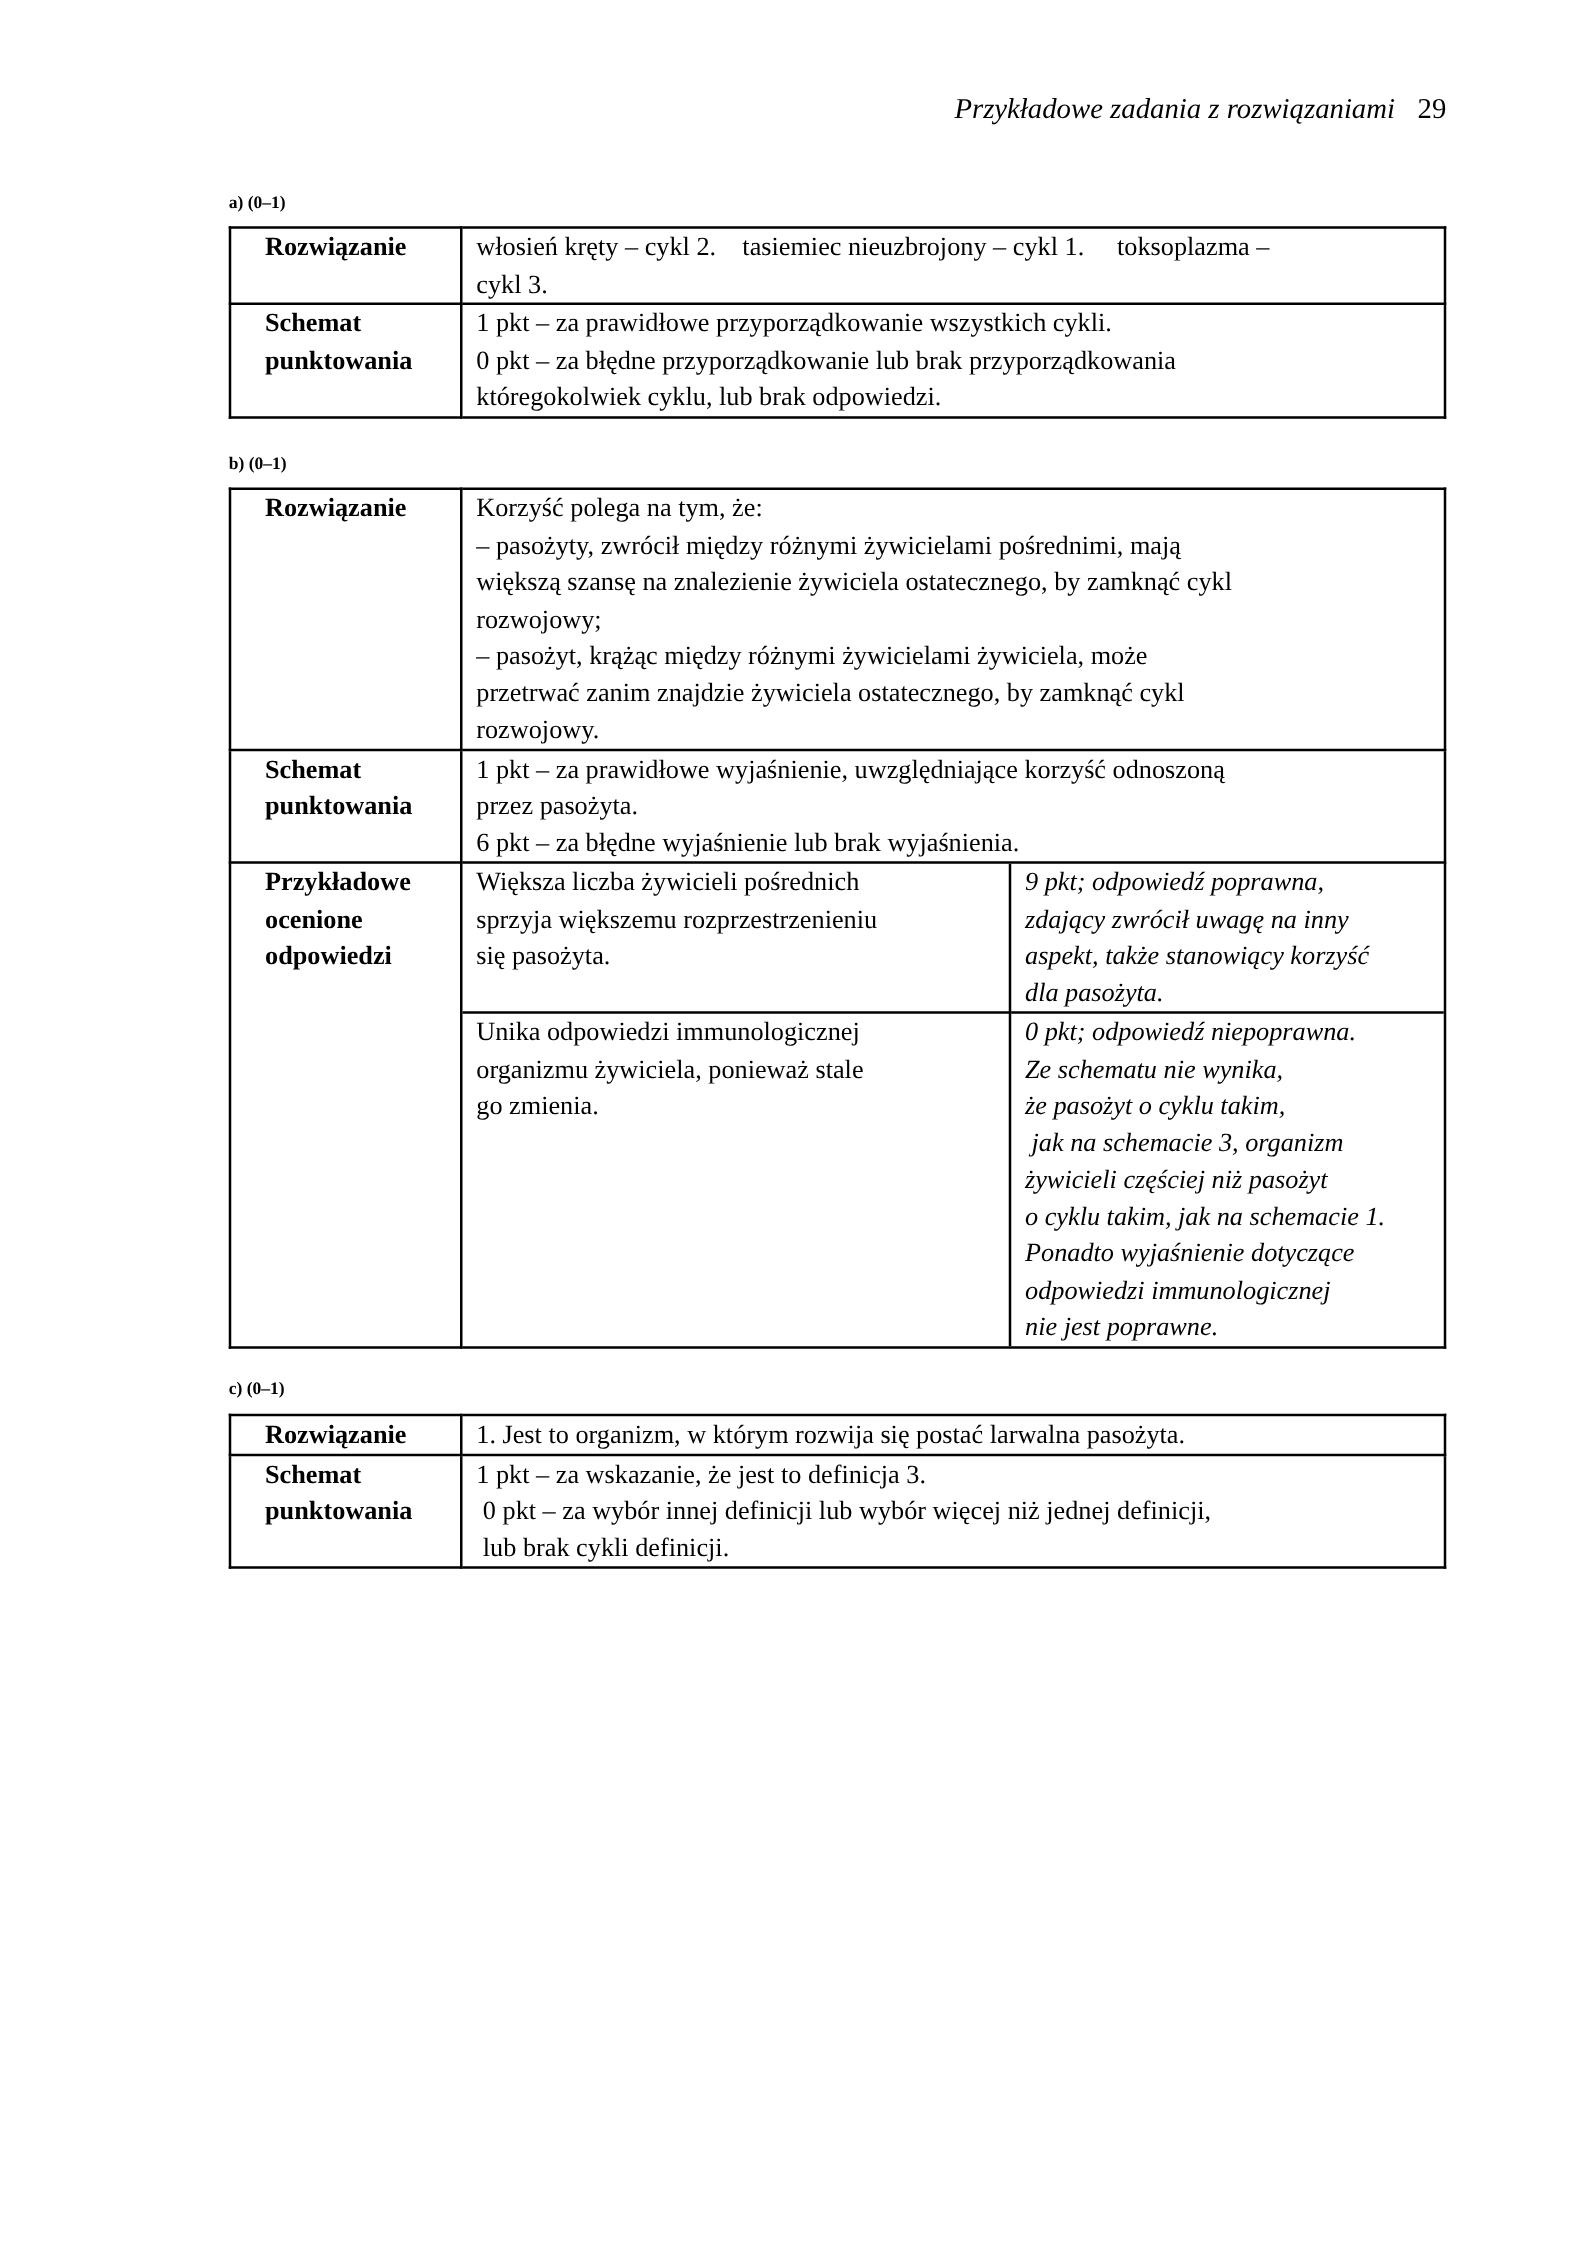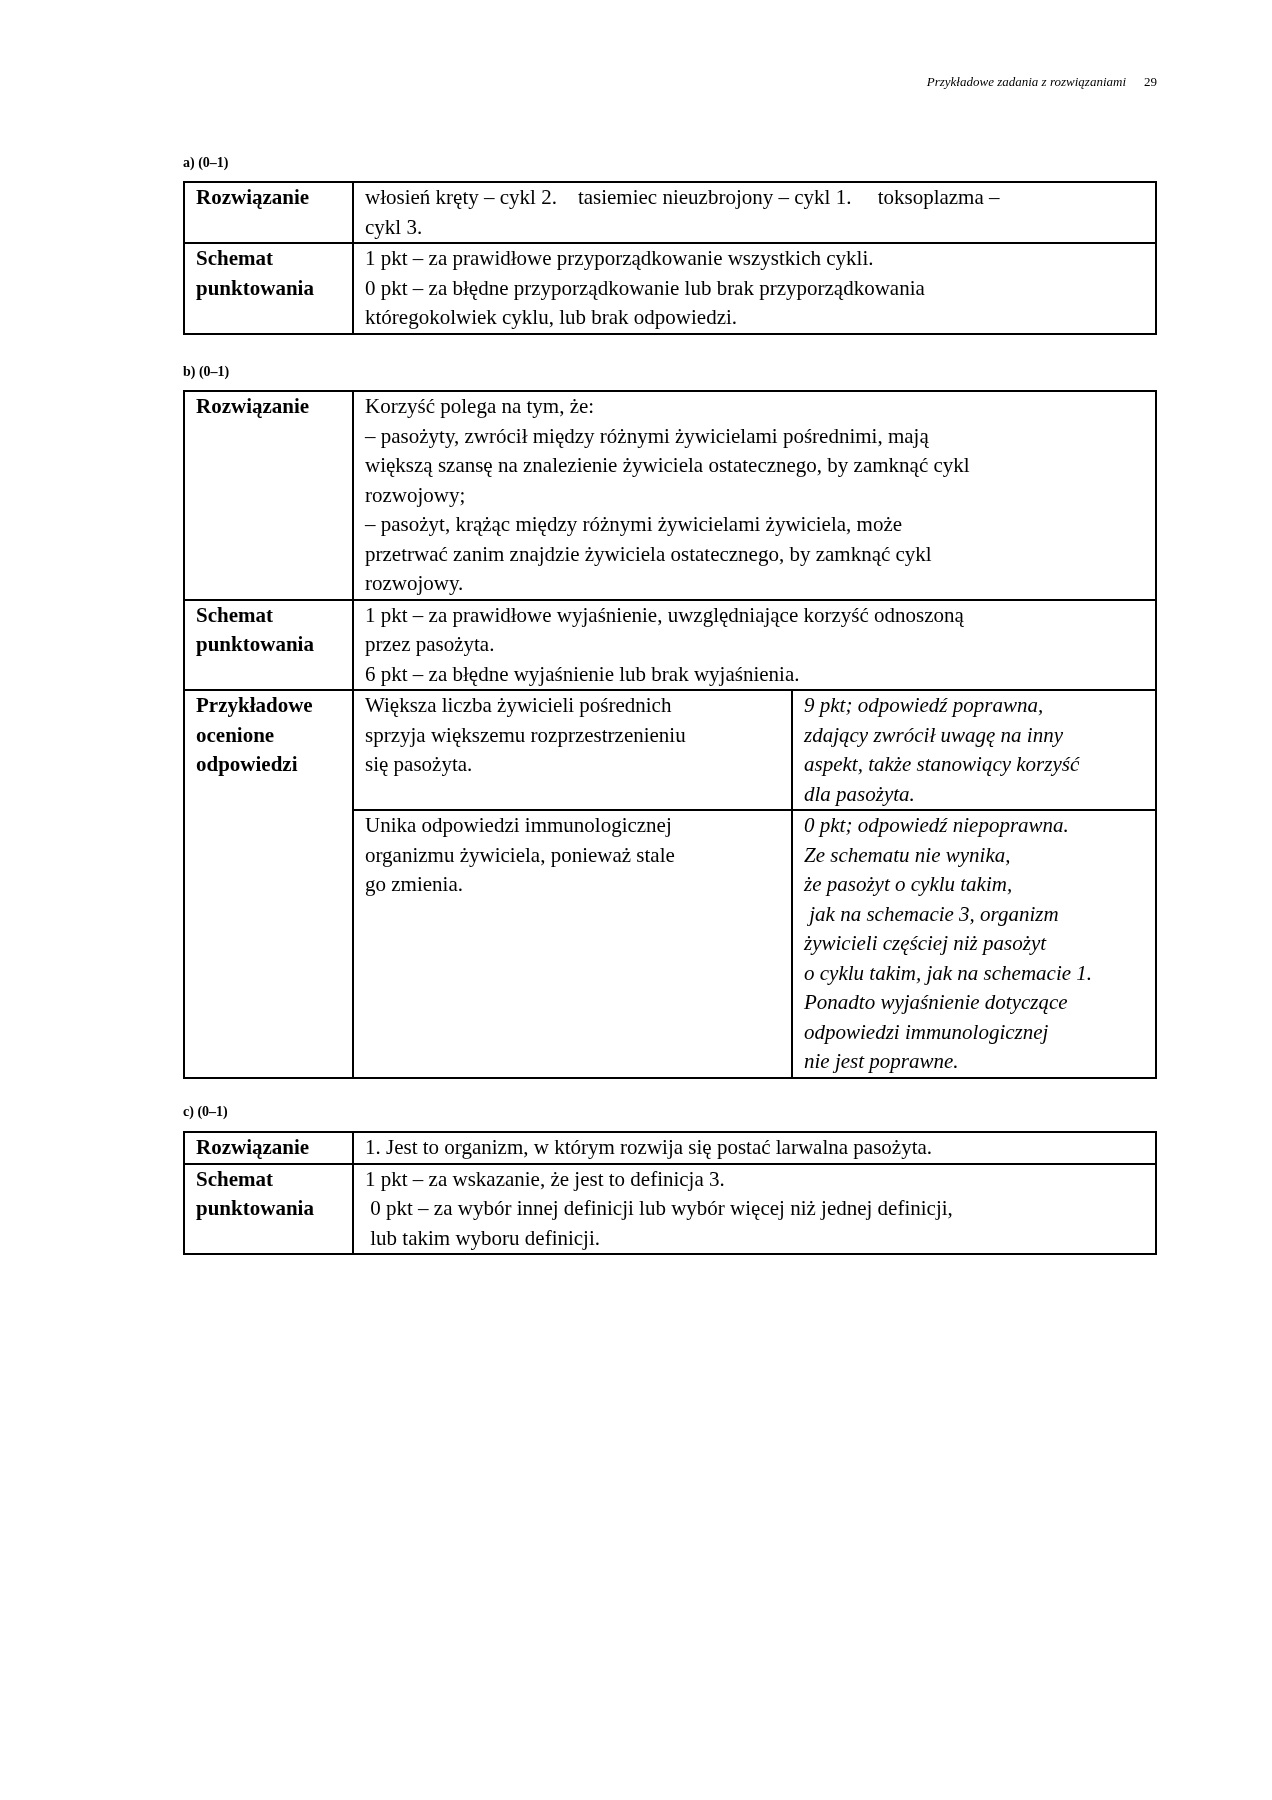--- a/index.html
+++ b/index.html
@@ -1,25 +1,25 @@
 <!DOCTYPE html>
 <html><head>
 <meta charset="utf-8">
 <style>
   html, body { margin: 0; padding: 0; background: #ffffff; }
   body { width: 1272px; height: 1800px; position: relative; overflow: hidden;
          font-family: "Liberation Serif", "DejaVu Serif", serif; color: #000; }
-  .running-header { position: absolute; top: 74px; right: 115px; font-size: 13px; }
+  .running-header { position: absolute; top: 74px; right: 115px; font-size: 23px; }
   .running-header .title { font-style: italic; }
   .running-header .page-num { margin-left: 18px; }
   .section-label { position: absolute; left: 183px; font-weight: bold; font-size: 14px; }
   table.scoring { position: absolute; left: 183px; width: 974px; border-collapse: collapse;
          font-size: 21px; line-height: 29.5px; }
   table.scoring td { border: 2px solid #000; vertical-align: top; padding: 0 10px 0 11px; }
-  table.scoring td.label { width: 146px; font-weight: bold; padding-left: 11px; }
+  table.scoring td.label { width: 146px; font-weight: bold; padding-left: 27px; }
   table.scoring td.inner-wrap { padding: 0; border: 2px solid #000; }
   table.inner { width: 100%; border-collapse: collapse; }
   table.inner td { border: none; border-bottom: 2px solid #000; vertical-align: top; padding: 0 21px 0 11px; }
   table.inner tr:last-child td { border-bottom: none; }
   table.inner td.answer { width: 405px; border-right: 2px solid #000; }
   table.inner td.grade { font-style: italic; }
   .line { display: block; white-space: pre-wrap; }
 </style>
 </head>
 <body>
@@ -135,17 +135,17 @@
     </td>
   </tr>
   <tr>
     <td class="label">
       <span class="line">Schemat</span>
       <span class="line">punktowania</span>
     </td>
     <td>
       <span class="line">1 pkt – za wskazanie, że jest to definicja 3.</span>
       <span class="line"> 0 pkt – za wybór innej definicji lub wybór więcej niż jednej definicji,</span>
-      <span class="line"> lub takim wyboru definicji.</span>
+      <span class="line"> lub brak cykli definicji.</span>
     </td>
   </tr>
 </tbody>
   </table>
 
 </body></html>

